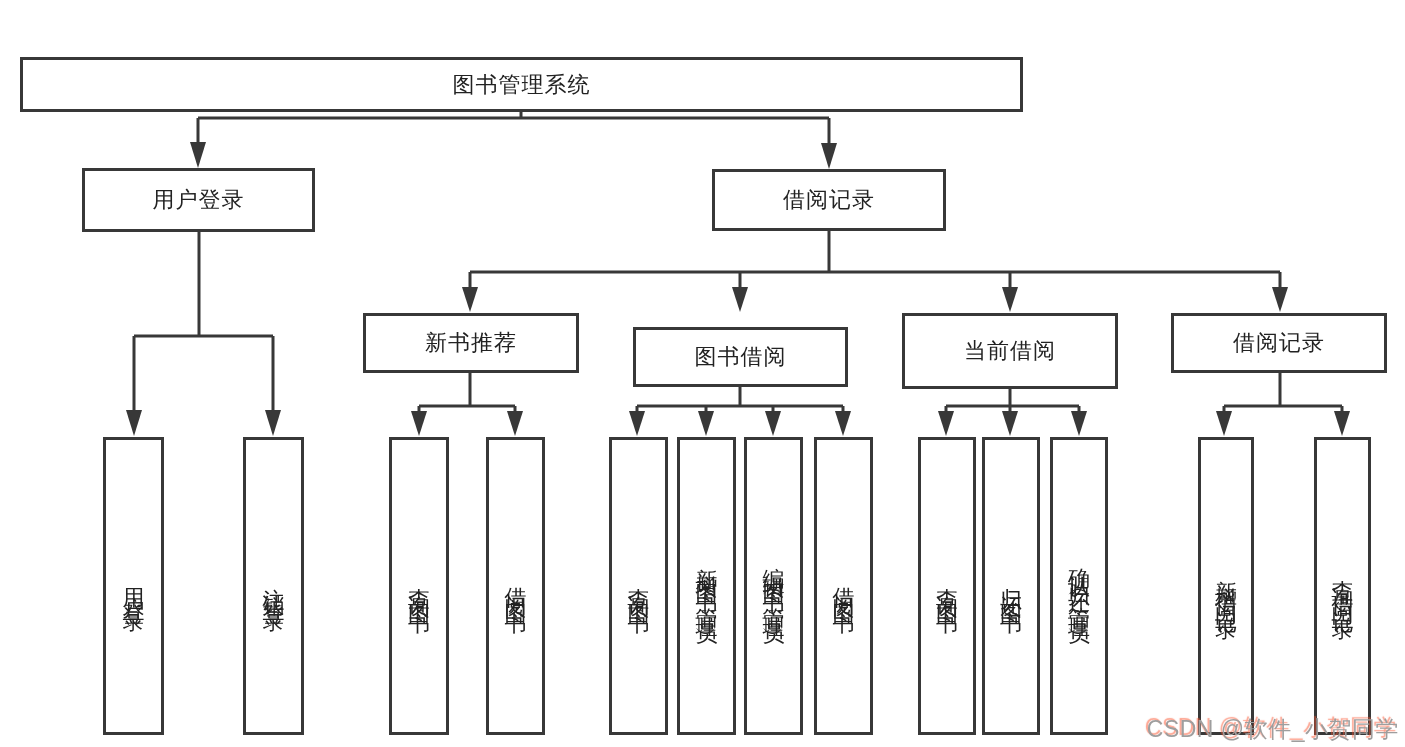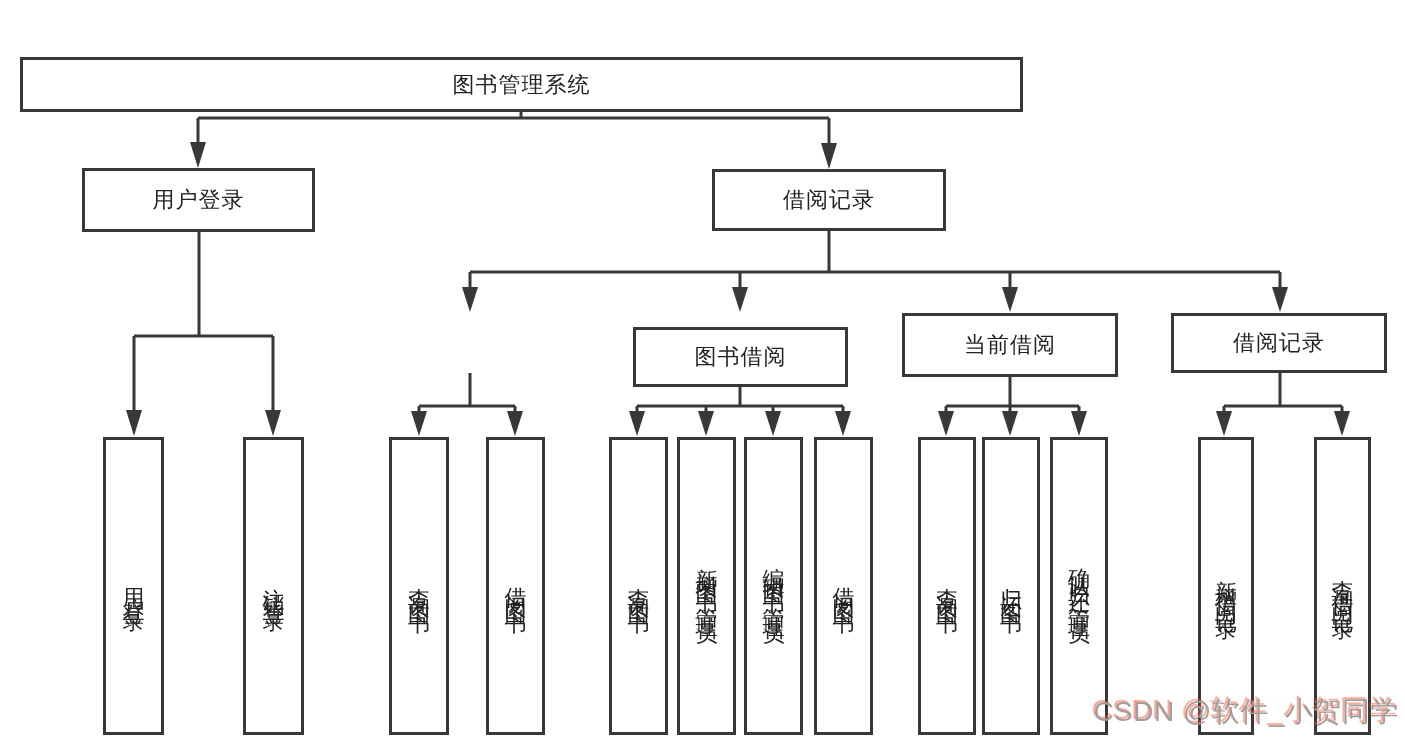--- a/index.html
+++ b/index.html
@@ -33,22 +33,22 @@
   .node .vtext {
     writing-mode: vertical-rl;
     text-orientation: mixed;
     letter-spacing: 8px;
     line-height: 1;
     white-space: nowrap;
   }
   .watermark {
     position: absolute;
     right: 6px;
-    bottom: 16px;
-    font-size: 28px;
+    bottom: 2px;
+    font-size: 23px;
     color: #9e9e9e;
     letter-spacing: 0.5px;
     text-shadow: -2px -2px 1px rgba(252, 85, 49, 0.55);
     z-index: 3;
   }
 </style>
 </head>
 <body>
 
 <div class="canvas">
@@ -98,22 +98,23 @@
       <polygon points="1216,411 1232,411 1224,436"></polygon>
       <polygon points="1334,411 1350,411 1342,436"></polygon>
     </g>
   </svg>
 
   <div class="node" style="left:20px; top:13px; width:1003px; height:55px;margin-top:44px;">图书管理系统</div>
 
   <div class="node" style="left:82px; top:168px; width:233px; height:64px;">用户登录</div>
   <div class="node" style="left:712px; top:169px; width:234px; height:62px;">借阅记录</div>
 
+  <div class="node" style="left:363px; top:313px; width:216px; height:60px;">新书推荐</div>
   <div class="node" style="left:633px; top:327px; width:215px; height:60px;">图书借阅</div>
-  <div class="node" style="left:902px; top:313px; width:216px; height:64px;">当前借阅</div>
+  <div class="node" style="left:902px; top:313px; width:216px; height:76px;">当前借阅</div>
   <div class="node" style="left:1171px; top:313px; width:216px; height:60px;">借阅记录</div>
 
   <div class="node" style="left:103px; top:437px; width:61px; height:298px;">
     <span class="vtext">用户登录</span>
   </div>
   <div class="node" style="left:243px; top:437px; width:61px; height:298px;">
     <span class="vtext">注销登录</span>
   </div>
 
   <div class="node" style="left:389px; top:437px; width:60px; height:298px;">

